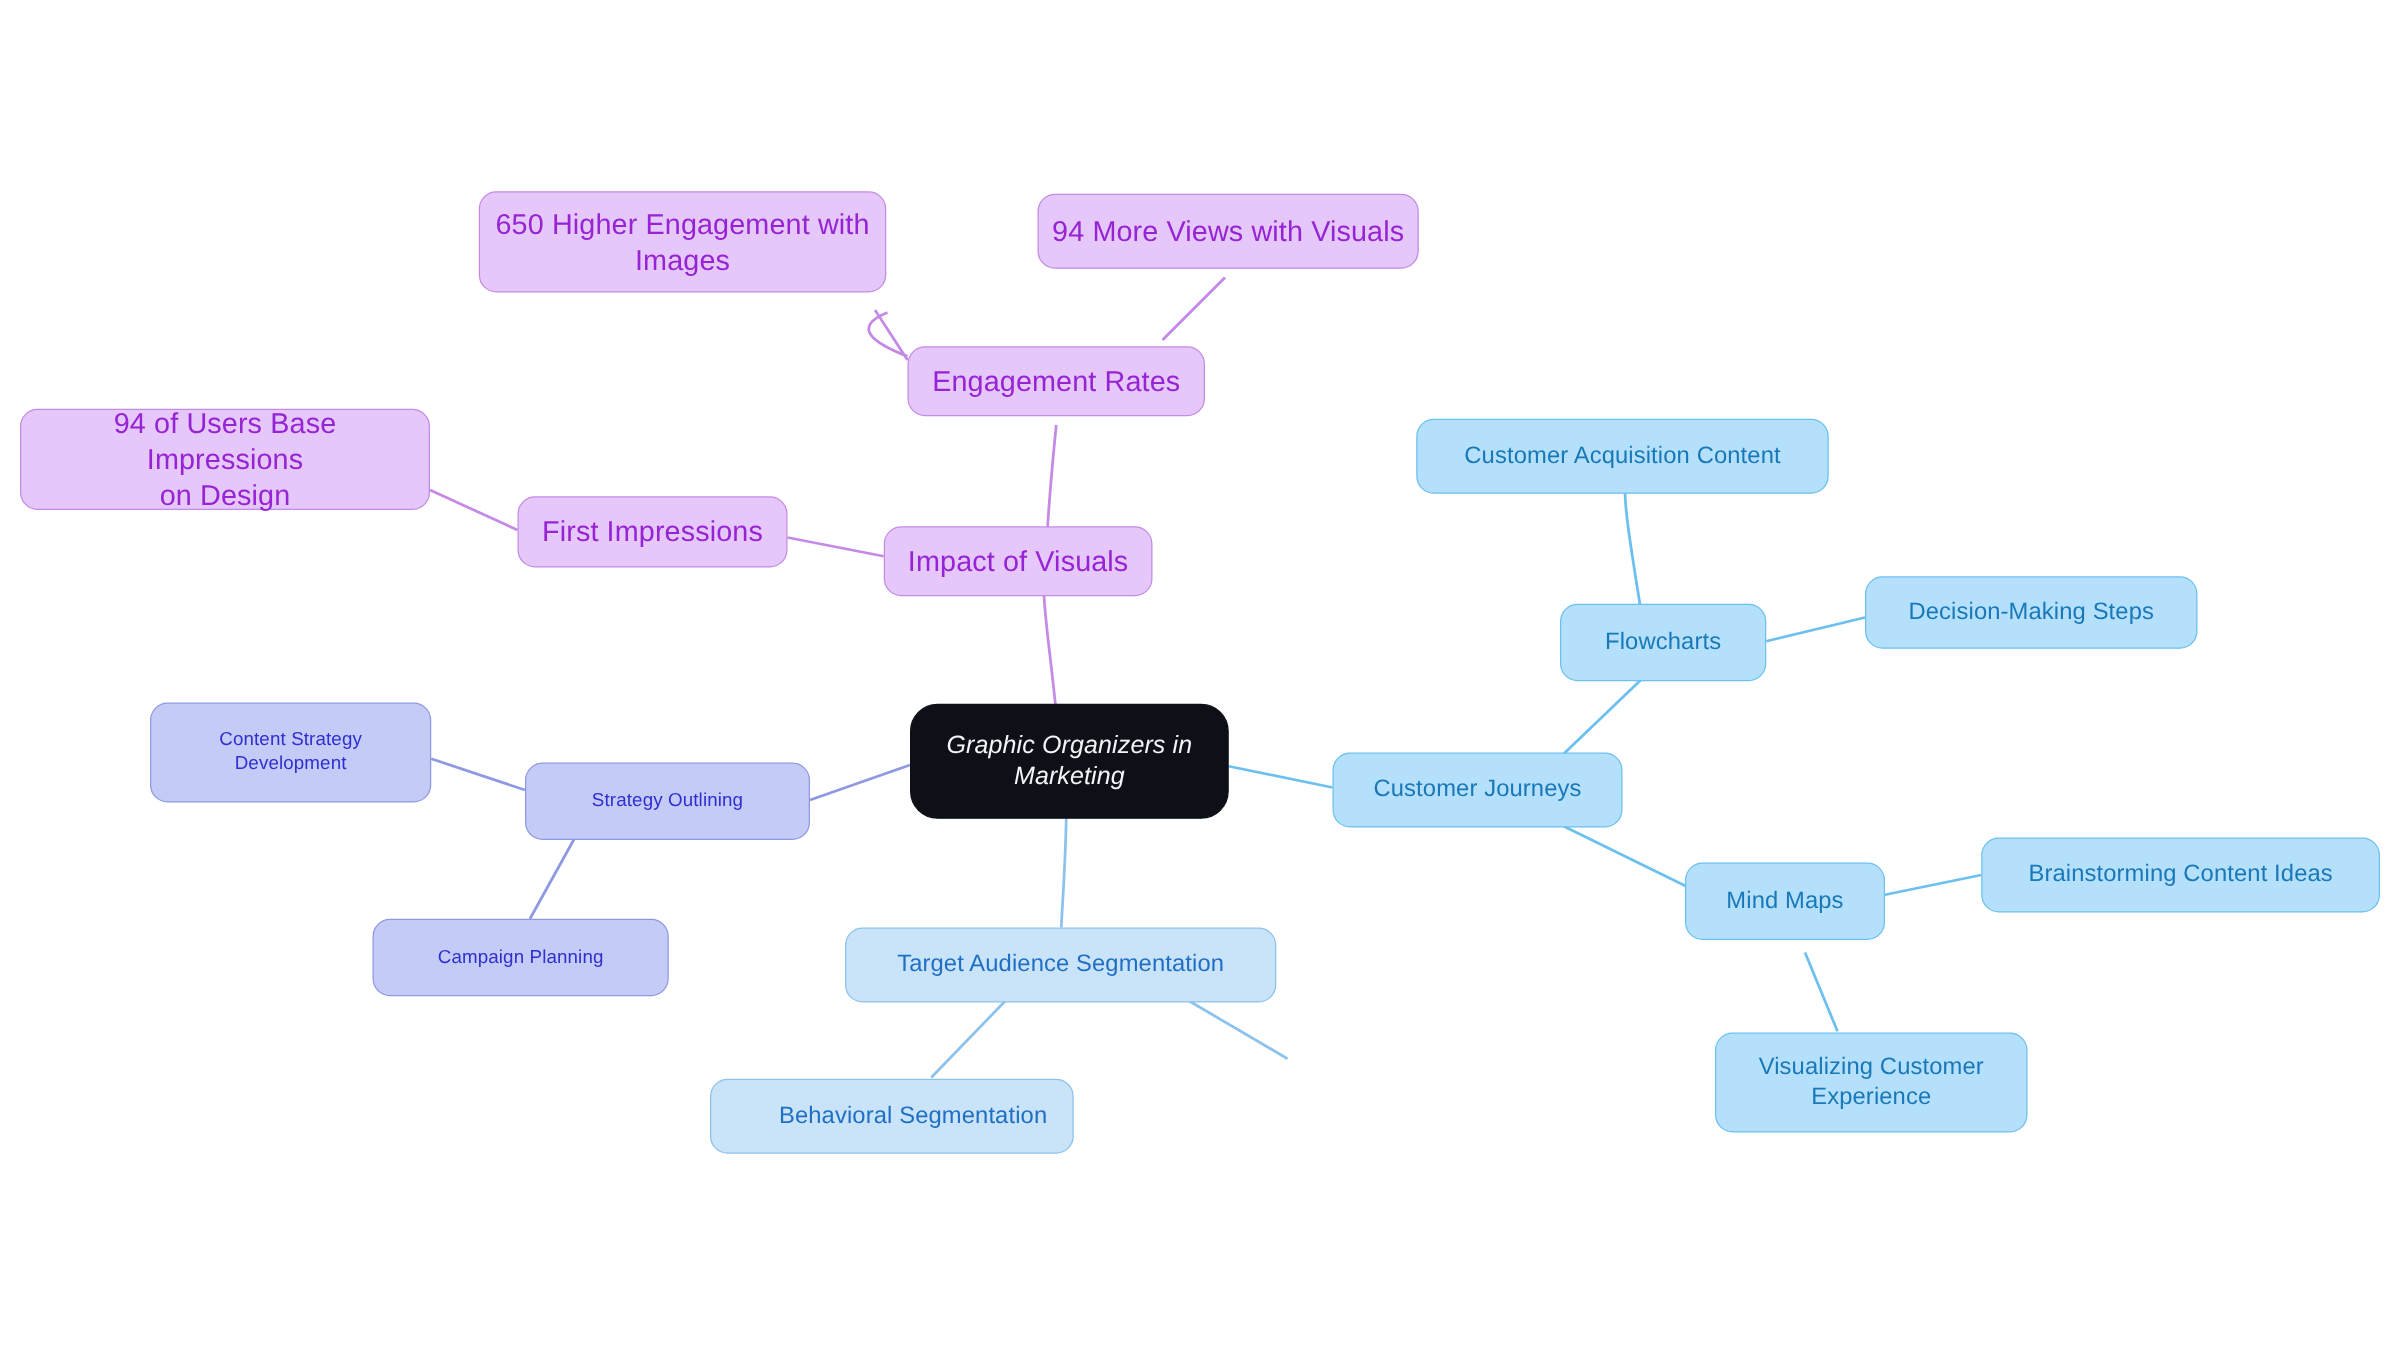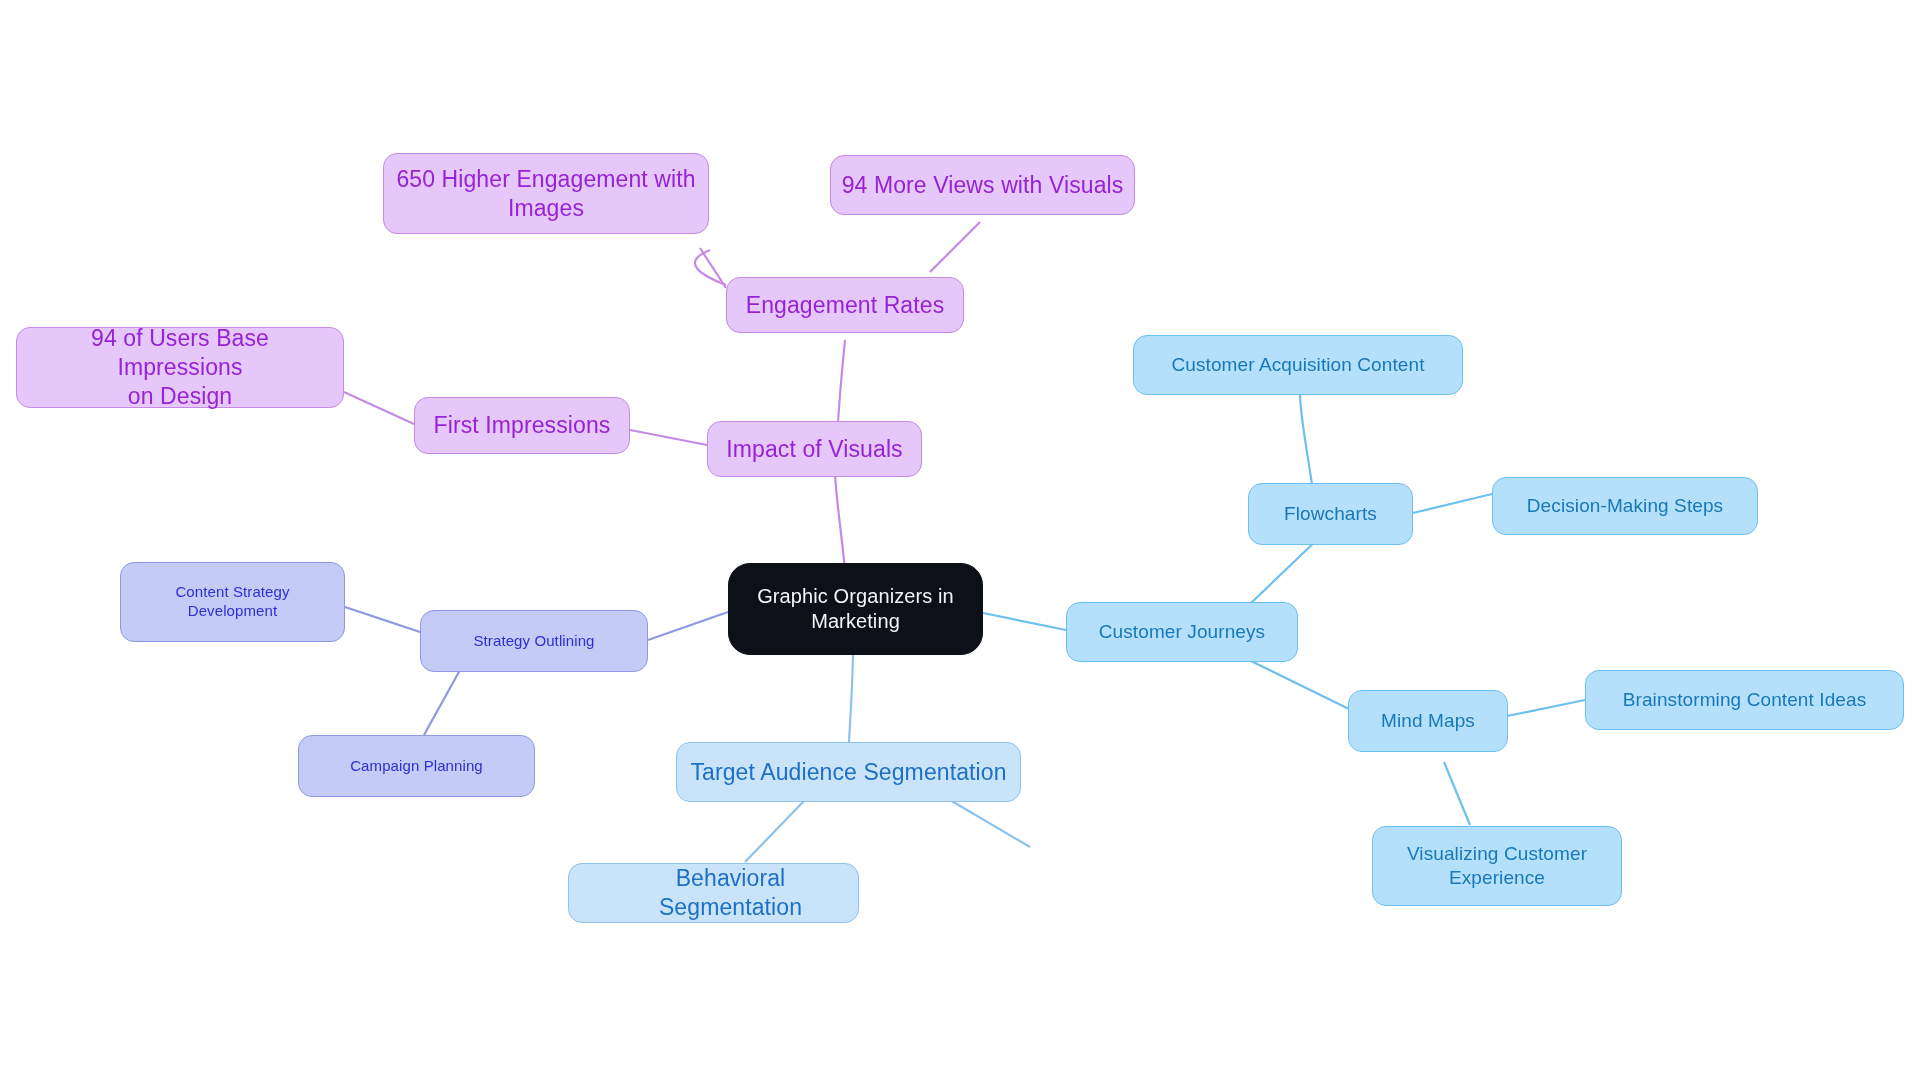--- a/index.html
+++ b/index.html
@@ -45,20 +45,21 @@
     padding: 4px 10px;
   }
 
   
   .node.root {
     background: #0d1117;
     border-color: #0d1117;
     color: #f2f4f8;
     font-size: 20px;
     border-radius: 22px;
+    font-style: italic;
   }
 
   
   .node.purple {
     background: #e5c7f9;
     border-color: #c48ae6;
     color: #9623d4;
     font-size: 23px;
   }
 
@@ -68,21 +69,21 @@
     border-color: #8f98e2;
     color: #2f2fd0;
     font-size: 15px;
   }
 
   
   .node.softblue {
     background: #c9e3f8;
     border-color: #8dc2ec;
     color: #1f6fc4;
-    font-size: 23px;
+    font-size: 19px;
   }
 
   
   .node.brightblue {
     background: #b5e0fb;
     border-color: #6cc0ef;
     color: #1878b8;
     font-size: 19px;
   }
 </style>
@@ -191,21 +192,21 @@
   </div>
 
   <div class="node brightblue" style="left:1248px; top:483px; width:165px; height:62px;">
     <span>Flowcharts</span>
   </div>
 
   <div class="node brightblue" style="left:1133px; top:335px; width:330px; height:60px;">
     <span>Customer Acquisition Content</span>
   </div>
 
-  <div class="node brightblue" style="left:1492px; top:461px; width:266px; height:58px;margin-top:16px;">
+  <div class="node brightblue" style="left:1492px; top:461px; width:266px; height:58px;">
     <span>Decision-Making Steps</span>
   </div>
 
   <div class="node brightblue" style="left:1348px; top:690px; width:160px; height:62px;">
     <span>Mind Maps</span>
   </div>
 
   <div class="node brightblue" style="left:1372px; top:826px; width:250px; height:80px;">
     <span>Visualizing Customer
 Experience</span>

